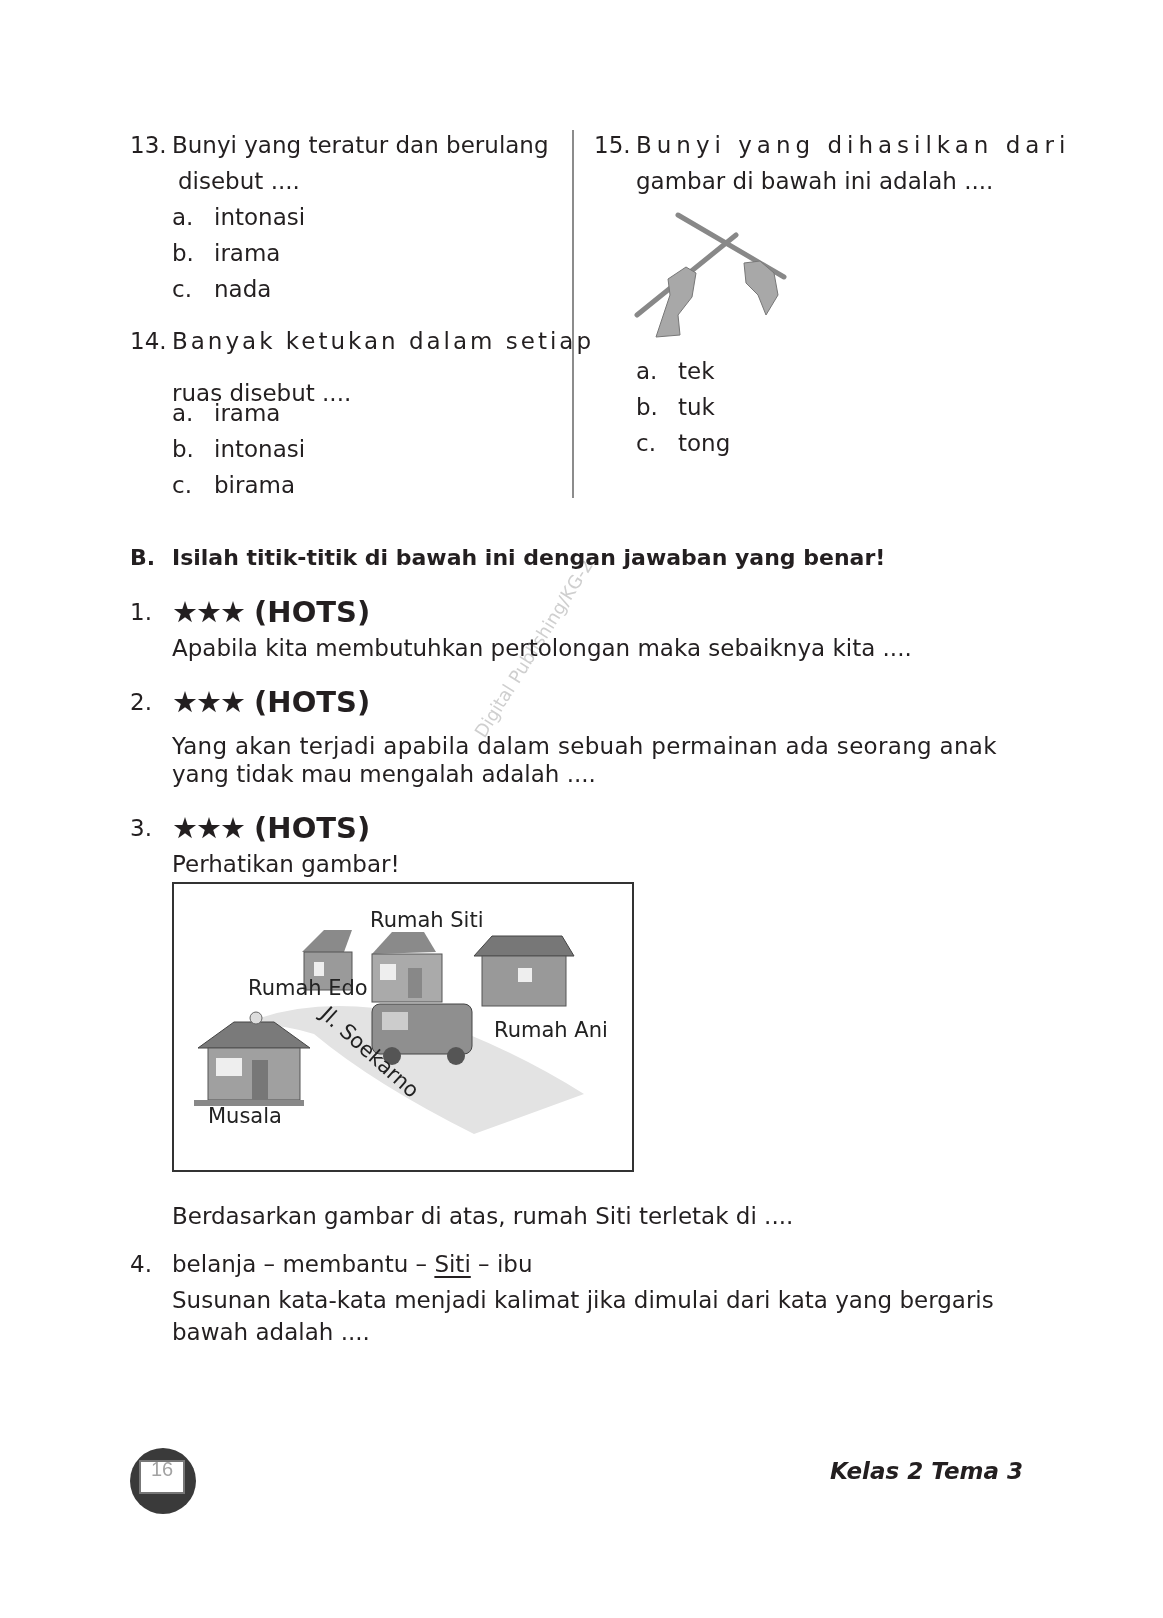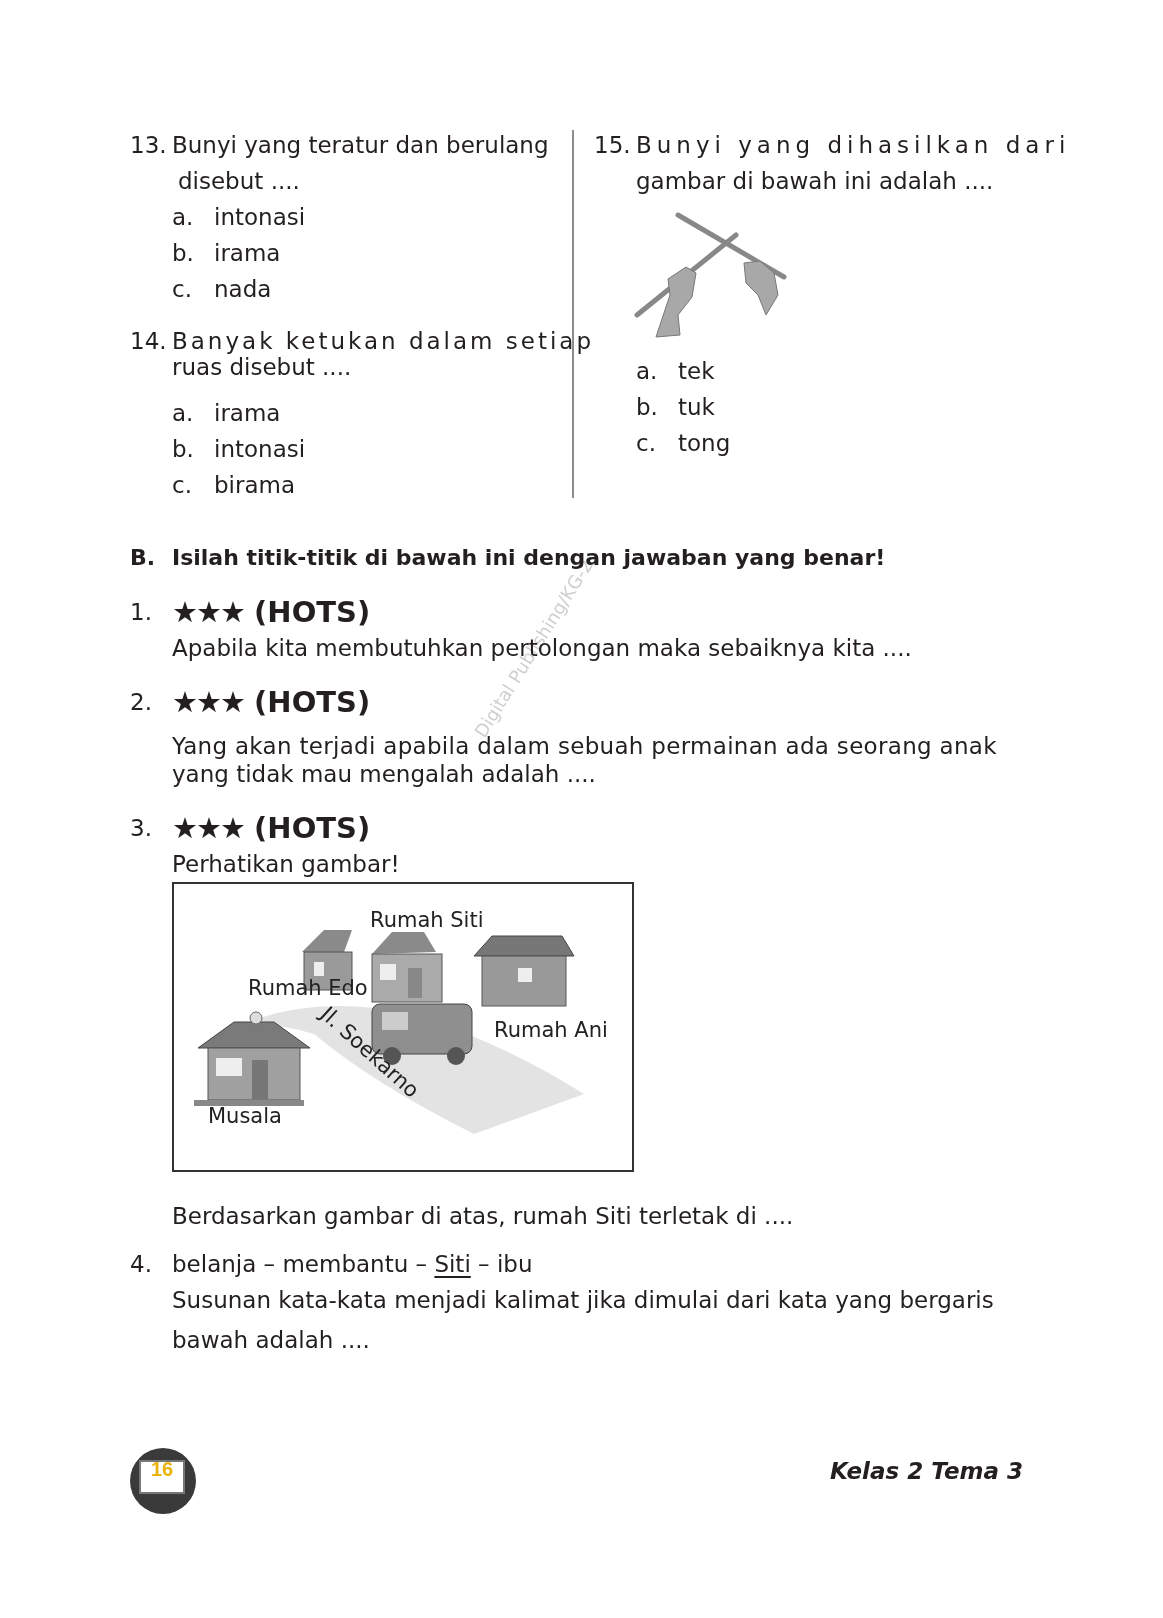--- a/index.html
+++ b/index.html
@@ -17,42 +17,42 @@
   .section-b{font-weight:bold;font-size:22px;}
   .hots{font-weight:bold;font-size:29px;}
   .stars{letter-spacing:-2px;}
   .pic-box{position:absolute;left:172px;top:882px;width:462px;height:290px;border:2px solid #333;box-sizing:border-box;}
   .pic-label{position:absolute;font-size:21px;color:#222;white-space:nowrap;}
   .u{text-decoration:underline;text-underline-offset:4px;}
   .watermark{position:absolute;left:470px;top:730px;font-size:18px;color:#cfcfcf;transform:rotate(-58deg);transform-origin:left top;white-space:nowrap;}
   .footer-right{position:absolute;right:140px;top:1458px;font-style:italic;font-weight:bold;font-size:23px;}
   .badge{position:absolute;left:130px;top:1448px;width:66px;height:66px;border-radius:50%;background:#3a3a3a;}
   .badge .book{position:absolute;left:9px;top:12px;width:46px;height:34px;background:#fff;border:2px solid #777;box-sizing:border-box;}
-  .badge .pg{position:absolute;left:0;top:10px;width:64px;text-align:center;font-weight:bold;font-size:20px;color:#eab308;font-family:"Liberation Sans",sans-serif;}
+  .badge .pg{position:absolute;left:0;top:10px;width:64px;text-align:center;font-weight:normal;font-size:20px;color:#a3a3a3;font-family:"Liberation Sans",sans-serif;}
 </style>
 </head>
 <body>
 
 <div class="watermark">Digital Publishing/KG-2</div>
 
 <div class="col-divider"></div>
 
 <div class="q txt" style="left:130px;top:127px;">
   <span class="num">13.</span>
   <span class="body" style="top:0;">Bunyi yang teratur dan berulang</span>
   <span class="body" style="top:36px;margin-left:6px;">disebut ....</span>
   <div class="opt" style="top:72px;"><span class="lt">a.</span><span>intonasi</span></div>
   <div class="opt" style="top:108px;"><span class="lt">b.</span><span>irama</span></div>
   <div class="opt" style="top:144px;"><span class="lt">c.</span><span>nada</span></div>
 </div>
 
 <div class="q txt" style="left:130px;top:323px;">
   <span class="num">14.</span>
   <span class="body spread" style="top:0;">Banyak ketukan dalam setiap</span>
-  <span class="body" style="top:26px;text-align:right;">ruas disebut ....</span>
+  <span class="body" style="top:52px;text-align:right;">ruas disebut ....</span>
   <div class="opt" style="top:72px;"><span class="lt">a.</span><span>irama</span></div>
   <div class="opt" style="top:108px;"><span class="lt">b.</span><span>intonasi</span></div>
   <div class="opt" style="top:144px;"><span class="lt">c.</span><span>birama</span></div>
 </div>
 
 <div class="q txt" style="left:594px;top:127px;">
   <span class="num">15.</span>
   <span class="body spread-wide" style="top:0;">Bunyi yang dihasilkan dari</span>
   <span class="body" style="top:36px;">gambar di bawah ini adalah ....</span>
   <svg style="position:absolute;left:40px;top:80px;" width="160" height="140" viewBox="0 0 160 140">
@@ -128,20 +128,20 @@
 </div>
 
 <div class="q txt" style="left:130px;top:1190px;">
   <span class="body" style="top:0;margin-top:8px;">Berdasarkan gambar di atas, rumah Siti terletak di ....</span>
 </div>
 
 <div class="q txt" style="left:130px;top:1246px;">
   <span class="num">4.</span>
   <span class="body" style="top:0;"><span>belanja</span><span> – </span><span>membantu</span><span> – </span><span class="u">Siti</span><span> – </span><span>ibu</span></span>
   <span class="body" style="top:36px;">Susunan kata-kata menjadi kalimat jika dimulai dari kata yang bergaris</span>
-  <span class="body" style="top:76px;">bawah adalah ....</span>
+  <span class="body" style="top:68px;">bawah adalah ....</span>
 </div>
 
 <div class="badge">
   <div class="book"></div>
   <div class="pg">16</div>
 </div>
 <div class="footer-right">Kelas 2 Tema 3</div>
 
 </body></html>

